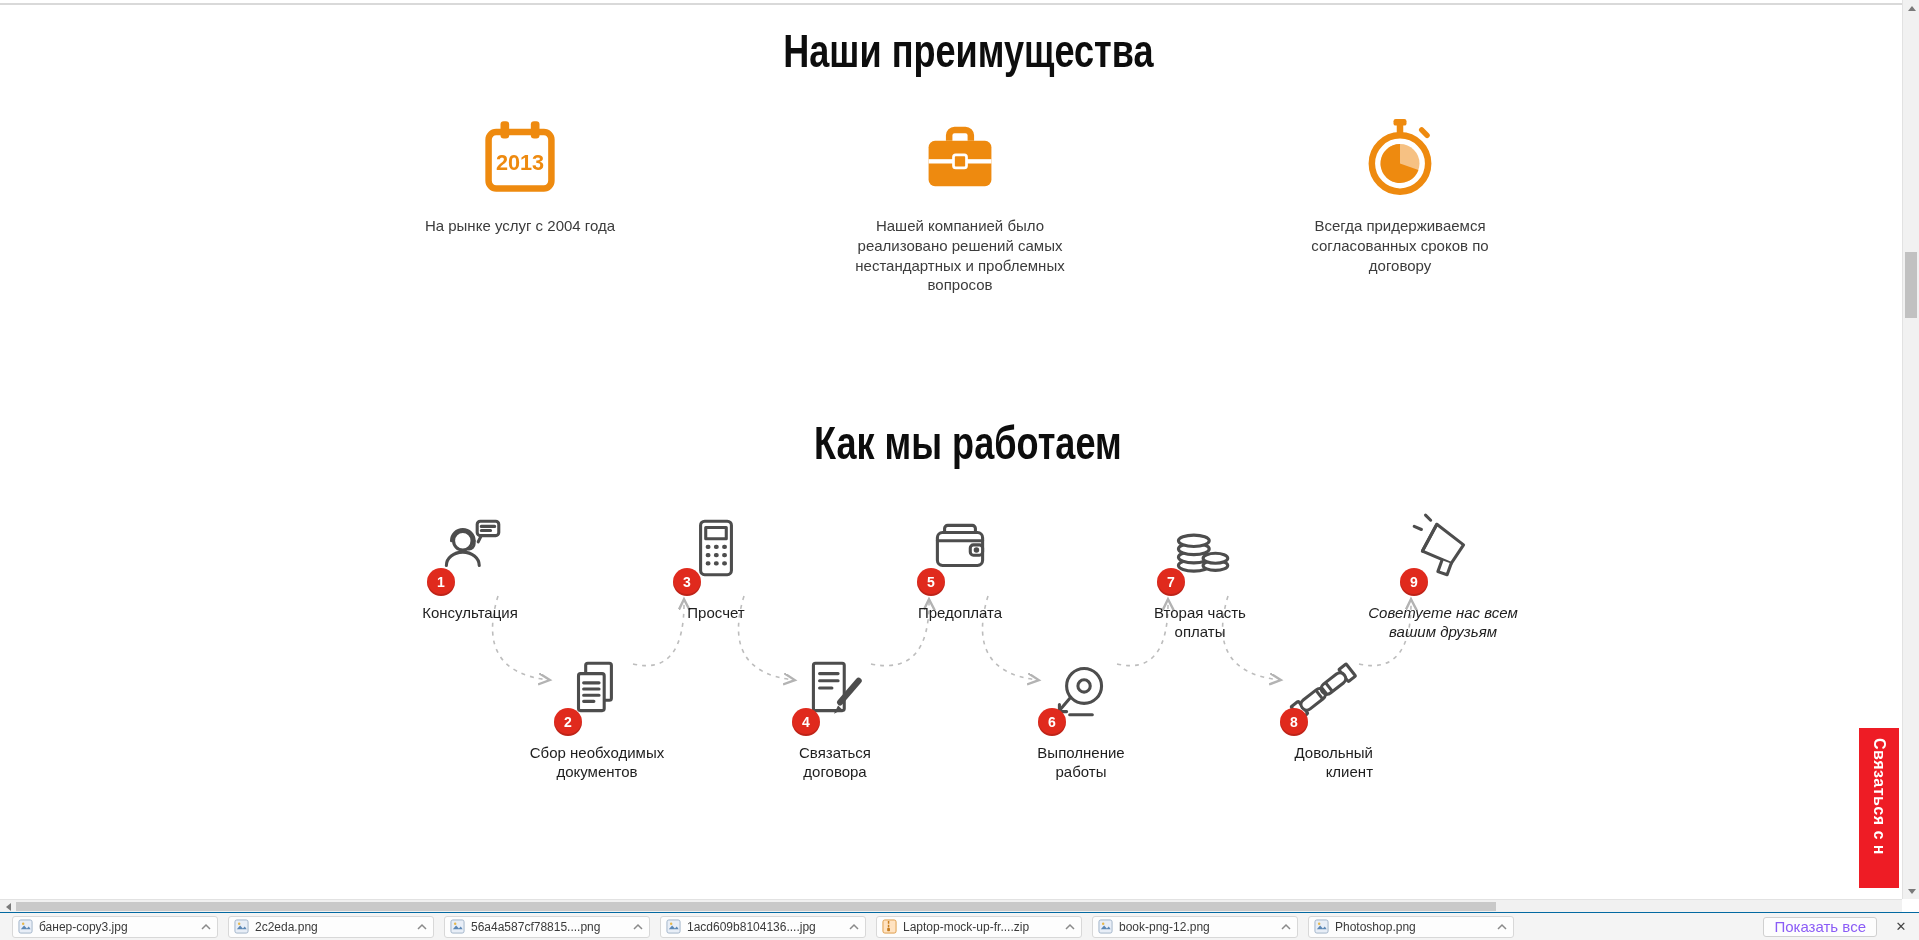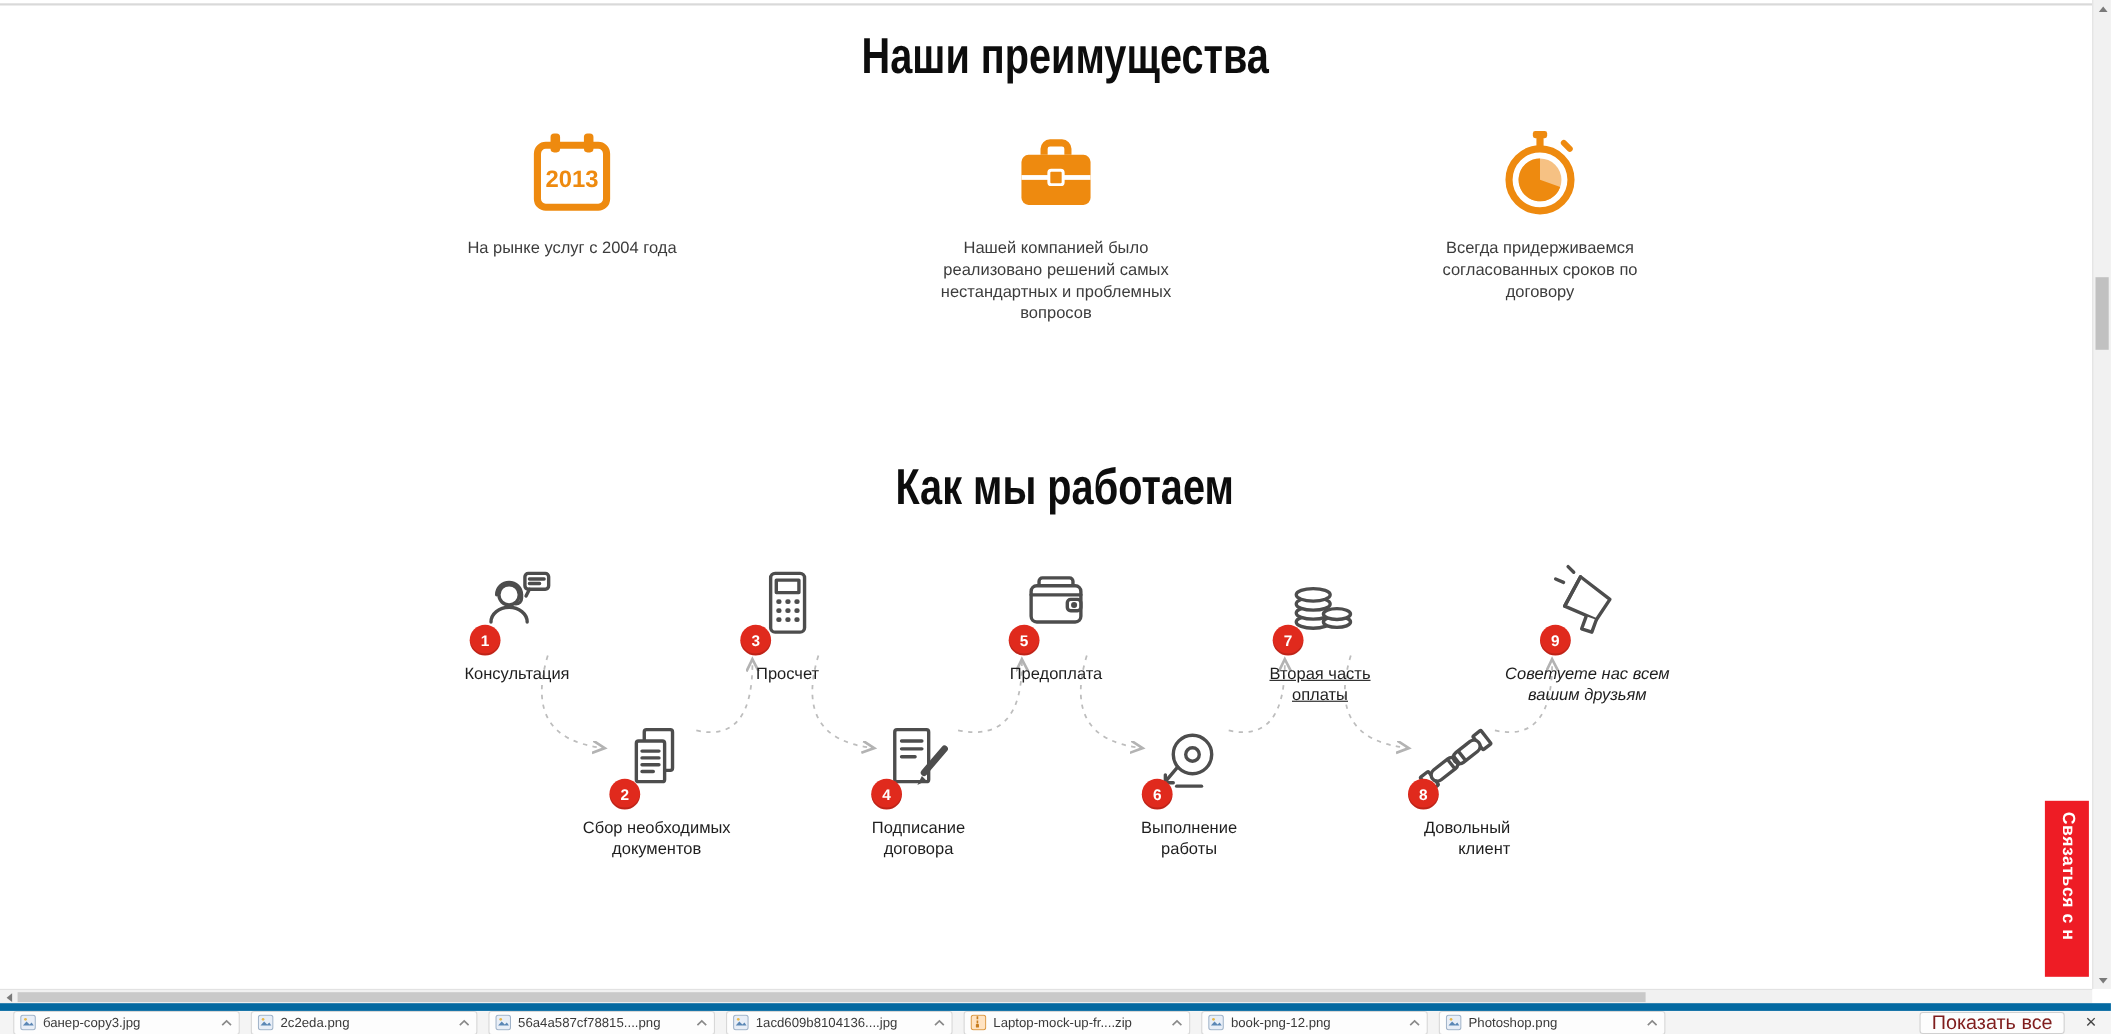--- a/index.html
+++ b/index.html
@@ -26,21 +26,21 @@
   .step { position:absolute; width:176px; margin-left:-88px; text-align:center; }
   .step.top { top:12px; }
   .step.bottom { top:152px; }
   .step-iconwrap { position:relative; width:74px; height:74px; margin:0 auto; }
   .step-iconwrap svg { width:74px; height:74px; }
   .badge { position:absolute; left:-6px; bottom:-10px; width:28px; height:28px; border-radius:50%;
            background:#e02a1d; color:#fff; font-size:14px; font-weight:700;
            display:flex; align-items:center; justify-content:center;
            box-shadow: inset 0 -2px 0 rgba(0,0,0,.15); }
   .step-label { margin:18px auto 0; font-size:15px; line-height:1.25; color:#1e1e1e; }
-  .w120 { max-width:120px; } .w125 { max-width:128px;text-decoration:underline; } .w95 { max-width:100px;text-align:right; } .w175 { max-width:176px;font-style:italic; }
+  .w120 { max-width:120px; } .w125 { max-width:128px; } .w95 { max-width:100px;text-align:right; } .w175 { max-width:176px;font-style:italic; }
 
   
   .contact-fab { position:absolute; top:728px; right:20px; width:40px; height:160px;
                  background:#ee1c25; color:#fff; cursor:pointer; overflow:hidden;
                  writing-mode:vertical-rl; font-size:16px; font-weight:700;
                  display:flex; align-items:center; padding-top:10px; letter-spacing:.5px; }
 
   
   .vscroll { position:absolute; top:0; right:0; width:17px; height:899px; background:#f1f1f1; border-left:1px solid #e2e2e2; }
   .vthumb { position:absolute; left:2px; right:2px; top:252px; height:66px; background:#c1c1c1; }
@@ -50,28 +50,28 @@
   .tri-down { width:0; height:0; border-left:4px solid transparent; border-right:4px solid transparent; border-top:5px solid #7a7a7a; }
 
   
   .hscroll { position:absolute; left:0; bottom:28px; width:1902px; height:13px; background:#f1f1f1; border-top:1px solid #e2e2e2; }
   .hthumb { position:absolute; top:2px; height:9px; left:16px; width:1480px; background:#c9c9c9; }
   .harrow { position:absolute; left:0; top:0; width:16px; height:13px; display:flex; align-items:center; justify-content:center; }
   .tri-left { width:0; height:0; border-top:4px solid transparent; border-bottom:4px solid transparent; border-right:5px solid #7a7a7a; }
 
   
   .dlbar { position:absolute; left:0; bottom:0; width:1919px; height:28px; background:#f4f4f4;
-           border-top:7px solid #0369a1; display:flex; align-items:center; padding-left:12px; }
+           border-top:1px solid #0369a1; display:flex; align-items:center; padding-left:12px; }
   .dl-item { display:flex; align-items:center; width:206px; height:22px; margin-right:10px;
              background:#fdfdfd; border:1px solid #d8d8d8; border-radius:3px; padding:0 5px; cursor:pointer; }
   .dl-ficon { width:15px; height:15px; flex:0 0 15px; margin-right:6px; }
   .dl-name { flex:1; font-size:12px; color:#3a3a3a; white-space:nowrap; overflow:hidden; text-overflow:ellipsis; }
   .dl-chev { flex:0 0 12px; margin-left:4px; }
   .dl-right { margin-left:auto; display:flex; align-items:center; padding-right:10px; gap:16px; }
-  .show-all { font-size:18px; color:#7f1d1d; background:#fdfdfd; border:1px solid #d0d0d0; border-radius:3px;
+  .show-all { font-size:15px; color:#8b5cf6; background:#fdfdfd; border:1px solid #d0d0d0; border-radius:3px;
               height:20px; padding:0 10px; display:flex; align-items:center; cursor:pointer;text-align:center; }
   .dl-close { font-size:13px; color:#444; cursor:pointer; width:16px; text-align:center; }
 </style>
 </head>
 <body>
 
 <div class="top-border"></div>
 
 <h1 class="section-title" id="adv-title"><span class="tt">Наши преимущества</span></h1>
 
@@ -187,21 +187,21 @@
   <div class="step bottom" style="left:456px">
     <div class="step-iconwrap">
       <svg viewBox="0 0 72 72" fill="none" stroke="#4d4d4d" stroke-width="3" stroke-linecap="round" stroke-linejoin="round">
         <rect x="15" y="11" width="30" height="46" rx="2" fill="#fff"></rect>
         <path d="M21 21 h18 M21 28 h18 M21 35 h12"></path>
         <path d="M59 28 L41 49" stroke-width="6"></path>
         <path d="M39 52 l-4 8 8 -4 z" fill="#4d4d4d" stroke="none"></path>
       </svg>
       <div class="badge">4</div>
     </div>
-    <div class="step-label w120">Подписание договора</div>
+    <div class="step-label w120">Связаться договора</div>
   </div>
 
   <div class="step top" style="left:581px">
     <div class="step-iconwrap">
       <svg viewBox="0 0 72 72" fill="none" stroke="#4d4d4d" stroke-width="3" stroke-linecap="round" stroke-linejoin="round">
         <path d="M21 20 v-4 a3 3 0 0 1 3 -3 h24 a3 3 0 0 1 3 3 v4"></path>
         <rect x="14" y="20" width="44" height="32" rx="5" fill="#fff"></rect>
         <path d="M14 28 h44"></path>
         <rect x="46" y="32" width="12" height="10" rx="3" fill="#fff"></rect>
         <circle cx="52" cy="37" r="1.2" fill="#4d4d4d"></circle>

